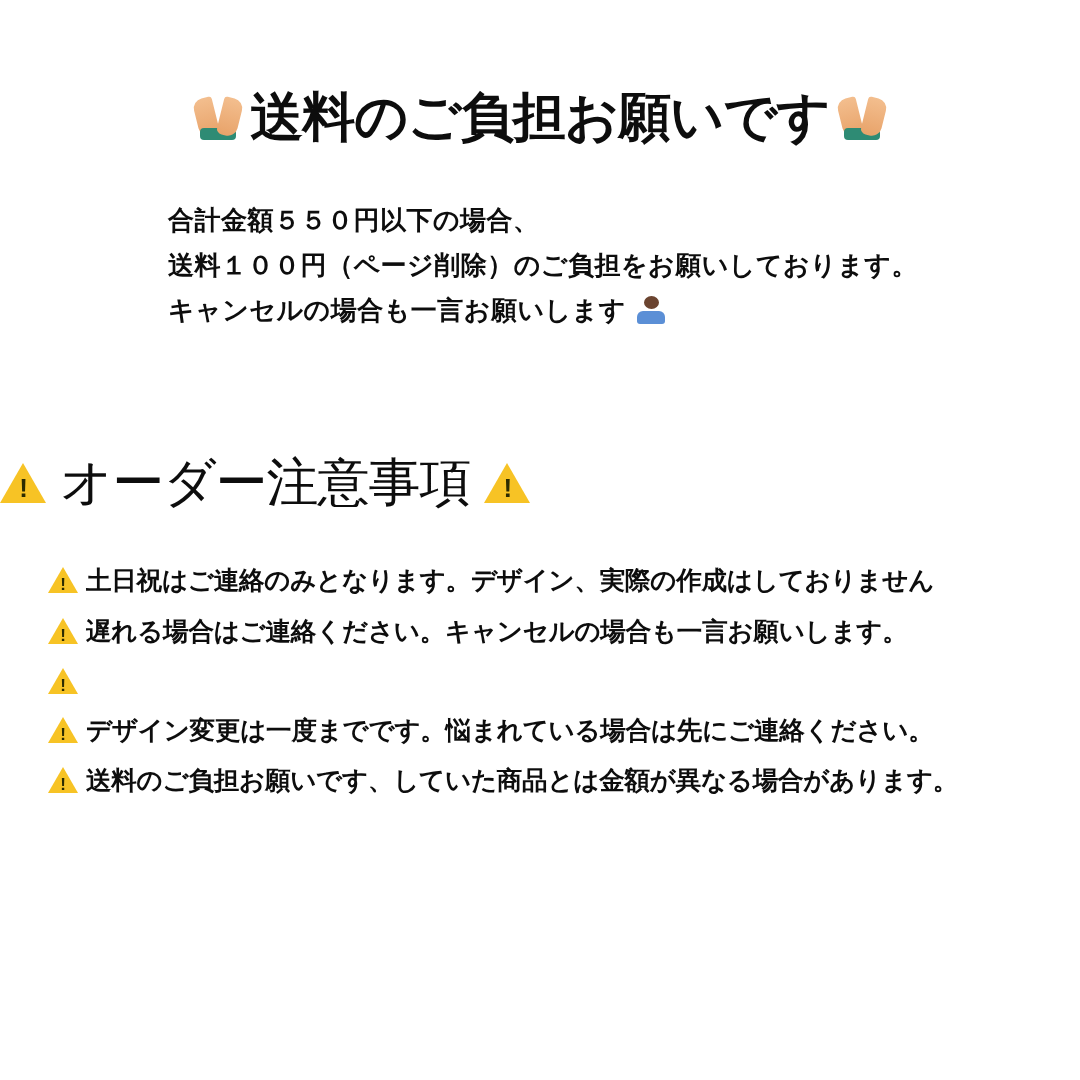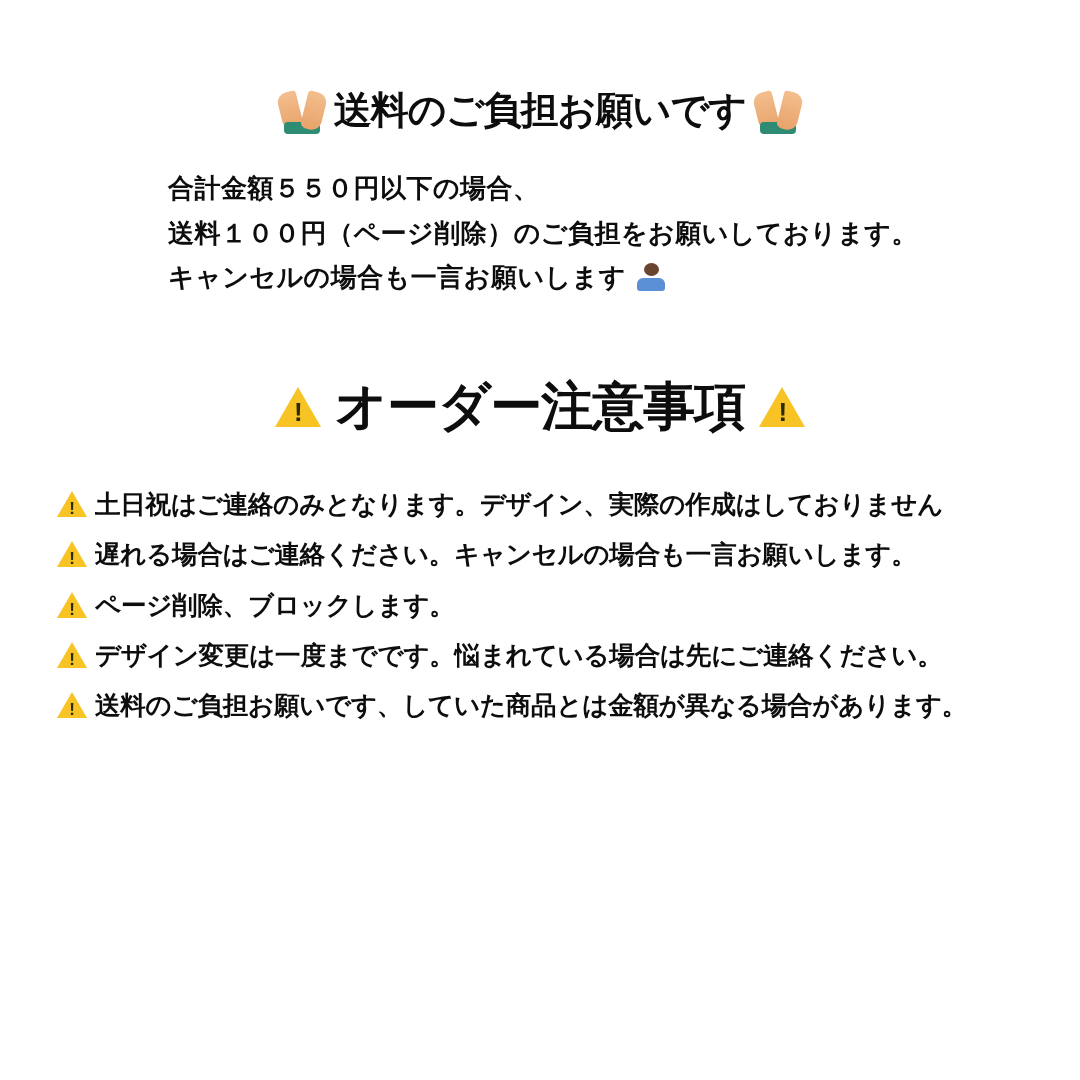--- a/index.html
+++ b/index.html
@@ -22,54 +22,53 @@
     background: #ffffff;
     position: relative;
   }
 
   
   .shipping-heading {
     display: flex;
     align-items: center;
     justify-content: center;
     gap: 8px;
-    font-size: 38px;
+    font-size: 53px;
     font-weight: 800;
     letter-spacing: -1px;
     padding-top: 88px;
     line-height: 1.1;
     white-space: nowrap;
   }
   .shipping-body {
-    margin: 32px 0 0 168px;
+    margin: 52px 0 0 168px;
     font-size: 26px;
     font-weight: 600;
     line-height: 1.72;
     letter-spacing: 0.5px;
   }
   .shipping-body .line {
     display: block;
     white-space: nowrap;
   }
 
   
   .notes-heading {
     display: flex;
     align-items: center;
-    justify-content: center;
     gap: 14px;
     font-size: 52px;
-    font-weight: 700;
+    font-weight: 400;
     letter-spacing: -1px;
-    margin-top: 72px;
+    margin-top: 116px;
     white-space: nowrap;
   }
 
   .notes-list {
-    margin: 44px 0 0 9px;
+    margin: 44px 0 0 0;
     padding: 0 24px 0 48px;
     list-style: none;
   }
   .note-item {
     display: flex;
     align-items: flex-start;
     margin-bottom: 13px;
   }
   .note-mark {
     flex: 0 0 auto;
@@ -239,21 +238,20 @@
     <li class="note-item">
       <span class="note-mark"><span class="tri"></span></span>
       <span class="note-lines">
         <span class="line">遅れる場合はご連絡ください。キャンセルの場合も一言お願いします。</span>
       </span>
     </li>
 
     <li class="note-item">
       <span class="note-mark"><span class="tri"></span></span>
       <span class="note-lines">
-        <span class="line">ページ削除、ブロックします。</span>
       </span>
     </li>
 
     <li class="note-item">
       <span class="note-mark"><span class="tri"></span></span>
       <span class="note-lines">
         <span class="line">デザイン変更は一度までです。悩まれている場合は先にご連絡ください。</span>
       </span>
     </li>
 

